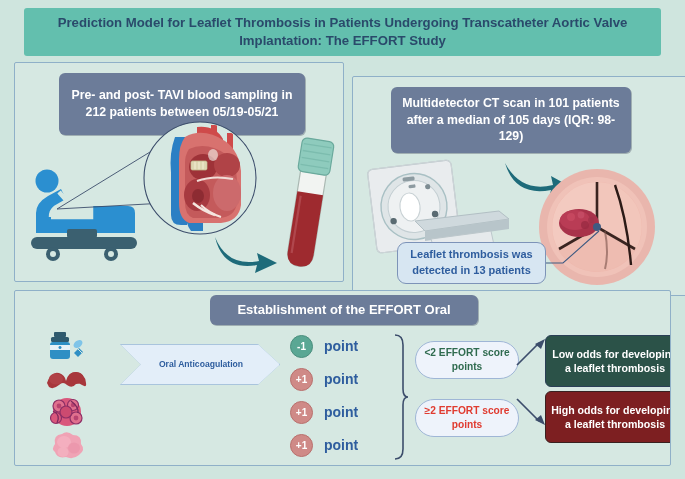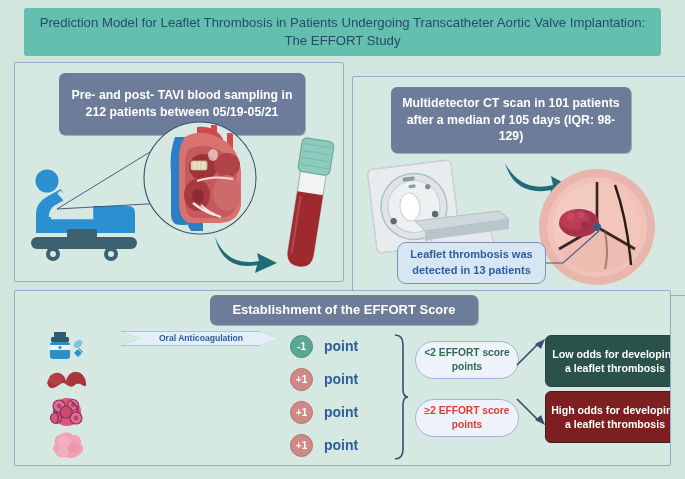--- a/index.html
+++ b/index.html
@@ -19,21 +19,21 @@
   
   .title-bar{
     position:absolute;left:24px;top:8px;width:637px;height:48px;
     background:#63bfae;
     border-radius:3px;
     display:flex;align-items:center;justify-content:center;
     text-align:center;
     box-sizing:border-box;padding:2px 14px;
   }
   .title-bar .t{
-    color:#2a4a6b;font-size:13.2px;font-weight:normal;line-height:1.35;
+    color:#2a4a6b;font-size:13.2px;font-weight:bold;line-height:1.35;
   }
 
   
   .panel{
     position:absolute;
     background:#d6e8e2;
     border:1.5px solid #8fb0c8;
     border-radius:2px;
     box-sizing:border-box;
     overflow:hidden;
@@ -73,28 +73,29 @@
   #callout-leaflet{left:44px;top:165px;width:149px;height:42px;}
 
   
   .icon-col{position:absolute;left:30px;top:40px;width:62px;}
   .chev-col{position:absolute;left:105px;top:40px;width:160px;}
   .pts-col{position:absolute;left:275px;top:40px;width:110px;}
 
   .row{height:30px;margin-bottom:3px;position:relative;}
 
   .chev{
-    position:relative;height:15px;width:160px;
+    position:relative;height:41px;width:160px;
     background:#e3eef9;
     color:#2e5d9e;
     font-size:8.6px;font-weight:bold;line-height:1.22;
     display:flex;align-items:center;justify-content:center;text-align:center;
     box-sizing:border-box;padding:0 20px 0 22px;
     clip-path:polygon(0 0, 86% 0, 100% 50%, 86% 100%, 0 100%, 13% 50%);
     border:1px solid #a9c4dd;
+    margin-top:13px;
   }
   .chev::after{
     content:"";position:absolute;inset:0;
     border:0;
   }
   .chev-wrap{
     position:relative;width:160px;height:29px;
     filter:drop-shadow(0 0 0.6px #8fb3d4);
   }
 
@@ -261,21 +262,21 @@
 
     <svg class="art" style="left:186px;top:150px;" width="64" height="60" viewBox="0 0 64 60">
       <path d="M0 36 L24 36 L60 4" stroke="#3e5a82" stroke-width="1.1" fill="none"></path>
     </svg>
 
     <div class="callout" id="callout-leaflet">Leaflet thrombosis was detected in 13 patients</div>
   </div>
 
   <div class="panel" id="panel-score">
 
-    <div class="hdr" id="hdr-score">Establishment of the EFFORT Score</div>
+    <div class="hdr" id="hdr-score">Establishment of the EFFORT Oral</div>
 
     <div class="icon-col">
 
       <div class="row">
         <svg width="46" height="30" viewBox="0 0 46 30">
           <rect x="9" y="1" width="12" height="5" rx="1" fill="#2f5a6e"></rect>
           <rect x="6" y="6" width="18" height="5" rx="1.5" fill="#2f5a6e"></rect>
           <rect x="5" y="11" width="20" height="17" rx="3" fill="#2f8fc4"></rect>
           <rect x="5" y="14" width="20" height="5" fill="#e8f2f7"></rect>
           <path d="M15 15 L15 18 M13.5 16.5 L16.5 16.5" stroke="#2f8fc4" stroke-width="1.6"></path>

